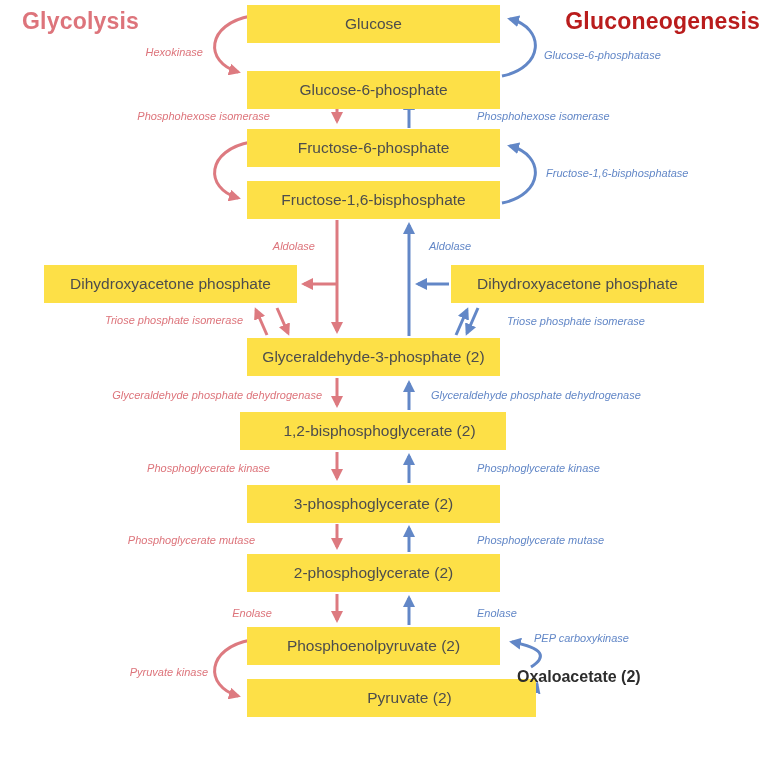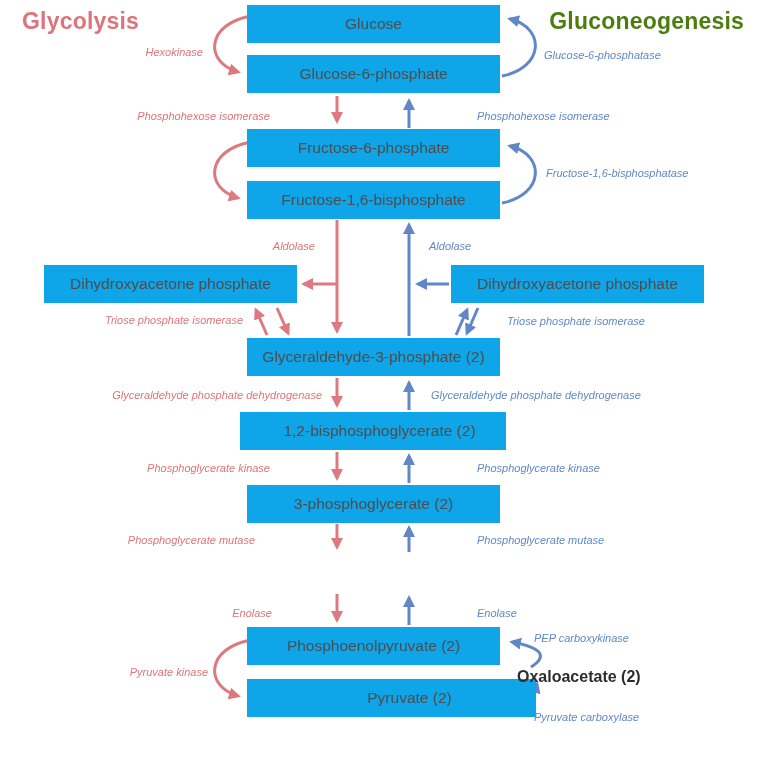--- a/index.html
+++ b/index.html
@@ -2,23 +2,23 @@
 <html><head>
 <meta charset="utf-8">
 <style>
   html,body{margin:0;padding:0;background:#ffffff;}
   .canvas{
     position:relative;width:768px;height:768px;background:#ffffff;overflow:hidden;
     font-family:"Liberation Sans", sans-serif;
   }
   .title{position:absolute;font-size:23px;font-weight:bold;letter-spacing:.2px;}
   .title-gly{left:22px;top:8px;color:#dd747b;}
-  .title-glu{right:24px;top:8px;color:#4d7c0f;}
+  .title-glu{right:8px;top:8px;color:#b91c1c;}
   .mbox{
-    position:absolute;width:253px;height:38px;background:#0ea5e9;
+    position:absolute;width:253px;height:38px;background:#fde047;
     color:#4d4d4d;font-size:15.5px;line-height:38px;text-align:center;
     white-space:nowrap;
   }
   .enz{
     position:absolute;font-size:11px;font-style:italic;white-space:nowrap;line-height:20px;
   }
   .enz-l{color:#dd747b;text-align:right;}
   .enz-r{color:#6287c7;text-align:center;}
   .oxa{
     position:absolute;left:517px;top:667px;font-size:16px;font-weight:bold;
@@ -72,28 +72,29 @@
       <line class="ba" x1="409" y1="625" x2="409" y2="598" marker-end="url(#bah)"></line>
       <path class="ba" d="M531,667 C547,657 544,648 512,642" marker-end="url(#bah)"></path>
       <path class="ba" d="M503,701 C522,701 534,695 537,684" marker-end="url(#bah)"></path>
     </g>
   </svg>
 
   <div class="title title-gly">Glycolysis</div>
   <div class="title title-glu">Gluconeogenesis</div>
 
   <div class="mbox" style="left:247px;top:5px;">Glucose</div>
-  <div class="mbox" style="left:247px;top:55px;">Glucose-6-phosphate</div>
+  <div class="mbox" style="left:247px;top:71px;">Glucose-6-phosphate</div>
   <div class="mbox" style="left:247px;top:129px;">Fructose-6-phosphate</div>
   <div class="mbox" style="left:247px;top:181px;">Fructose-1,6-bisphosphate</div>
   <div class="mbox" style="left:44px;top:265px;">Dihydroxyacetone phosphate</div>
   <div class="mbox" style="left:451px;top:265px;">Dihydroxyacetone phosphate</div>
   <div class="mbox" style="left:247px;top:338px;">Glyceraldehyde-3-phosphate (2)</div>
   <div class="mbox" style="left:240px;top:412px;padding-left:13px;">1,2-bisphosphoglycerate (2)</div>
   <div class="mbox" style="left:247px;top:485px;">3-phosphoglycerate (2)</div>
+  <div class="mbox" style="left:247px;top:554px;">2-phosphoglycerate (2)</div>
   <div class="mbox" style="left:247px;top:627px;">Phosphoenolpyruvate (2)</div>
   <div class="mbox" style="left:247px;top:679px;padding-left:36px;">Pyruvate (2)</div>
 
   <div class="oxa">Oxaloacetate (2)</div>
 
   <div class="enz enz-l" style="right:565px;top:42px;">Hexokinase</div>
   <div class="enz enz-l" style="right:498px;top:106px;">Phosphohexose isomerase</div>
   <div class="enz enz-l" style="right:453px;top:236px;">Aldolase</div>
   <div class="enz enz-l" style="right:525px;top:310px;">Triose phosphate isomerase</div>
   <div class="enz enz-l" style="right:446px;top:385px;">Glyceraldehyde phosphate dehydrogenase</div>
@@ -105,15 +106,14 @@
   <div class="enz enz-r" style="left:544px;top:45px;">Glucose-6-phosphatase</div>
   <div class="enz enz-r" style="left:477px;top:106px;">Phosphohexose isomerase</div>
   <div class="enz enz-r" style="left:546px;top:163px;">Fructose-1,6-bisphosphatase</div>
   <div class="enz enz-r" style="left:429px;top:236px;">Aldolase</div>
   <div class="enz enz-r" style="left:507px;top:311px;">Triose phosphate isomerase</div>
   <div class="enz enz-r" style="left:431px;top:385px;">Glyceraldehyde phosphate dehydrogenase</div>
   <div class="enz enz-r" style="left:477px;top:458px;">Phosphoglycerate kinase</div>
   <div class="enz enz-r" style="left:477px;top:530px;">Phosphoglycerate mutase</div>
   <div class="enz enz-r" style="left:477px;top:603px;">Enolase</div>
   <div class="enz enz-r" style="left:534px;top:628px;">PEP carboxykinase</div>
-  <div class="enz enz-r" style="left:534px;top:707px;">Pyruvate carboxylase</div>
 
 </div>
 
 </body></html>

